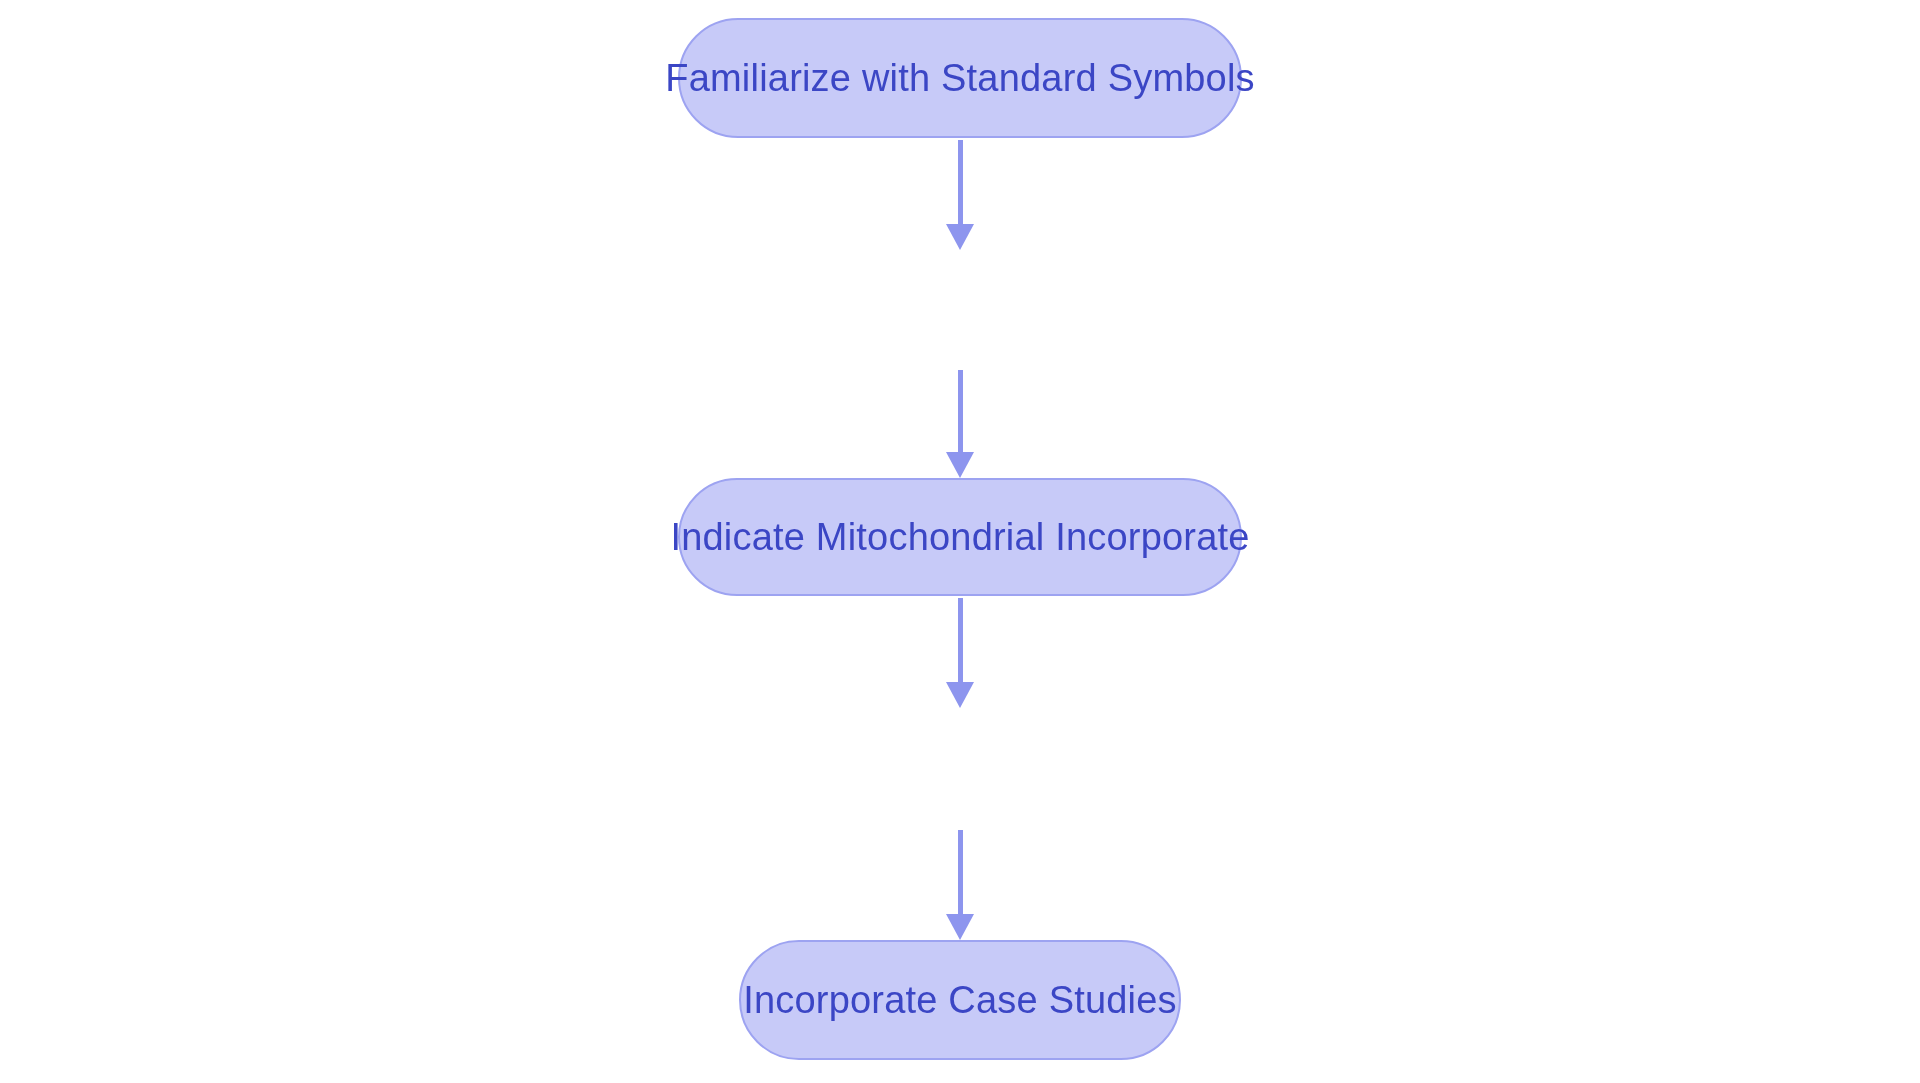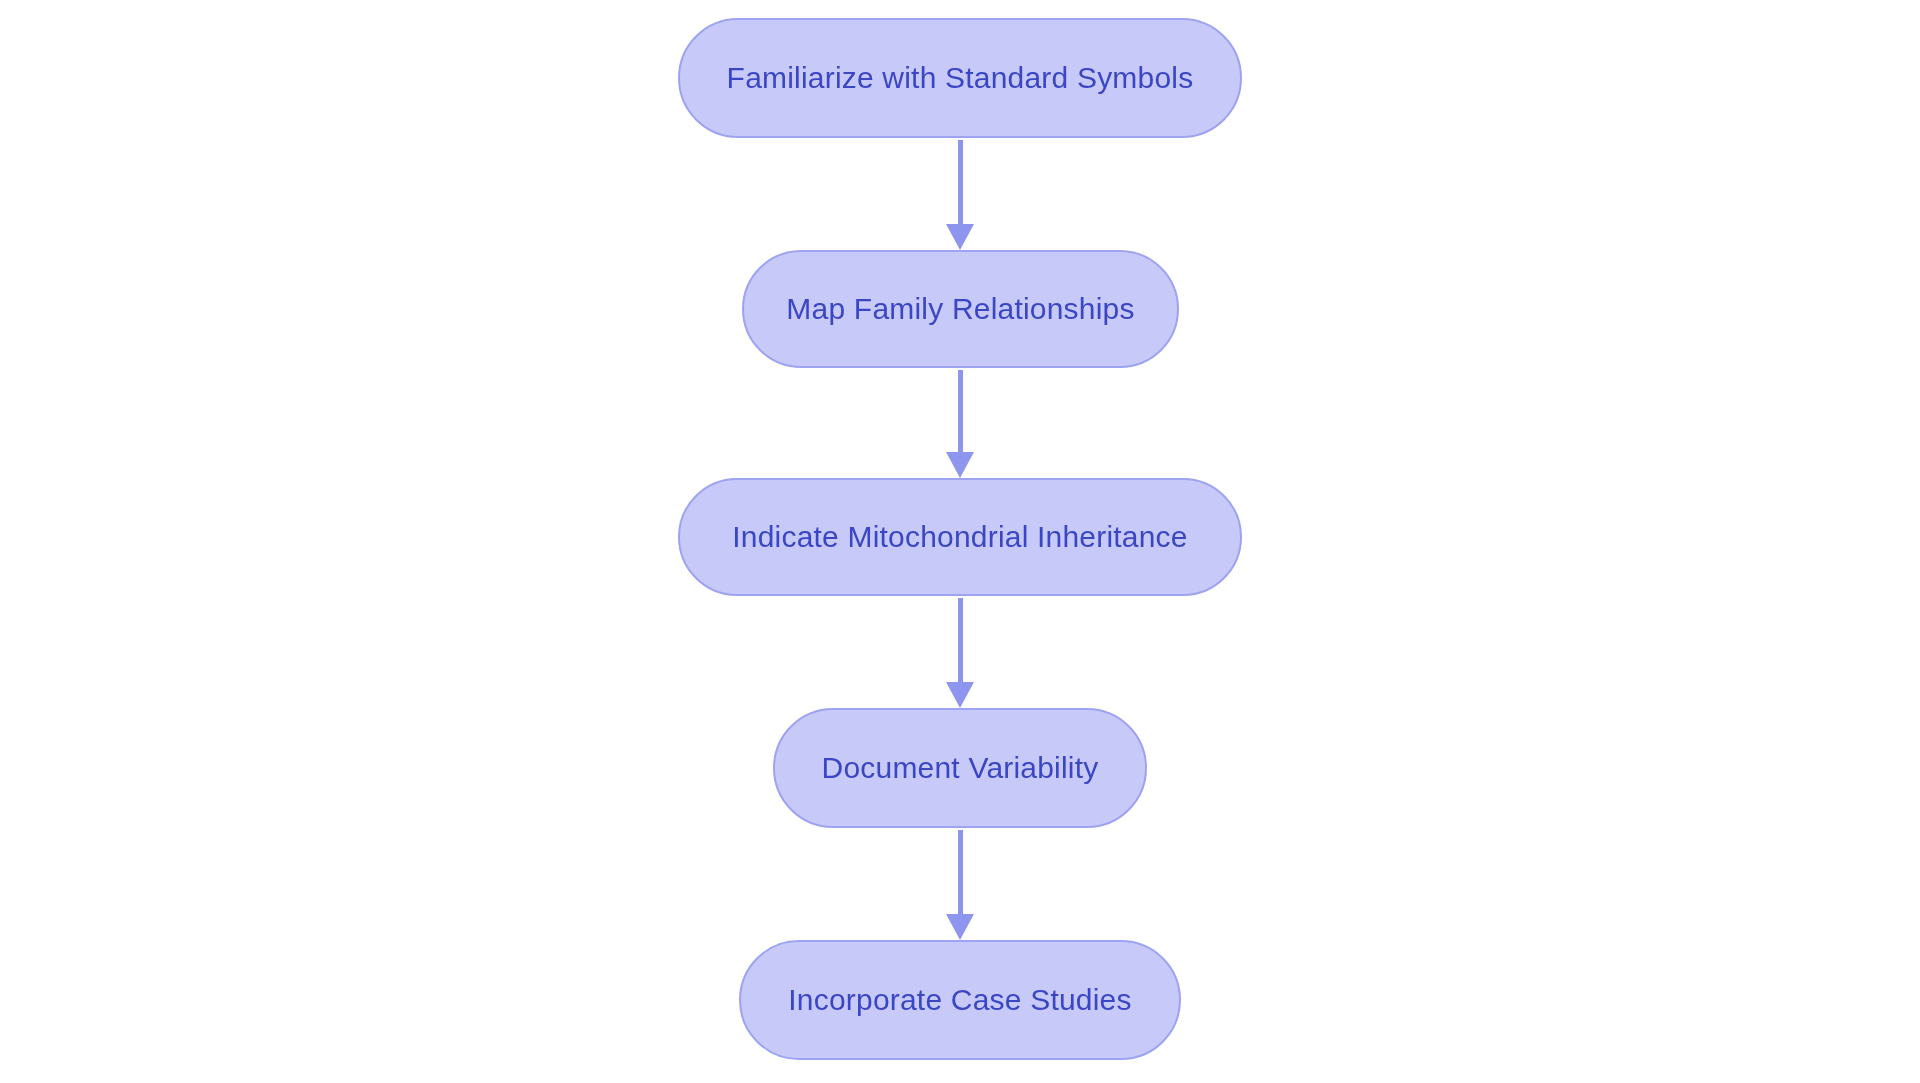--- a/index.html
+++ b/index.html
@@ -17,21 +17,21 @@
     background:var(--bg);
     font-family:"Liberation Sans","DejaVu Sans",sans-serif;
   }
   .node{
     position:absolute;
     display:flex;align-items:center;justify-content:center;
     background:var(--node-fill);
     border:2px solid var(--node-border);
     border-radius:60px;
     color:var(--node-text);
-    font-size:30px;
+    font-size:38px;
     font-weight:400;
     letter-spacing:0.2px;
     text-align:center;
     white-space:nowrap;
   }
   .node-1{left:678px;  top:18px;  width:564px; height:120px;}
   .node-2{left:742px;  top:250px; width:437px; height:118px;}
   .node-3{left:678px;  top:478px; width:564px; height:118px;}
   .node-4{left:773px;  top:708px; width:374px; height:120px;}
   .node-5{left:739px;  top:940px; width:442px; height:120px;align-items:center;}
@@ -65,37 +65,31 @@
 
 <div class="canvas">
 
   <div class="node node-1">
     <span>Familiarize with Standard Symbols</span>
   </div>
 
   <div class="edge-line edge-line-1"></div>
   <div class="edge-head edge-head-1"></div>
 
-  <div class="node node-2">
-    <span>Map Family Relationships</span>
-  </div>
 
   <div class="edge-line edge-line-2"></div>
   <div class="edge-head edge-head-2"></div>
 
   <div class="node node-3">
-    <span>Indicate Mitochondrial Inheritance</span>
+    <span>Indicate Mitochondrial Incorporate</span>
   </div>
 
   <div class="edge-line edge-line-3"></div>
   <div class="edge-head edge-head-3"></div>
 
-  <div class="node node-4">
-    <span>Document Variability</span>
-  </div>
 
   <div class="edge-line edge-line-4"></div>
   <div class="edge-head edge-head-4"></div>
 
   <div class="node node-5">
     <span>Incorporate Case Studies</span>
   </div>
 
 </div>
 

